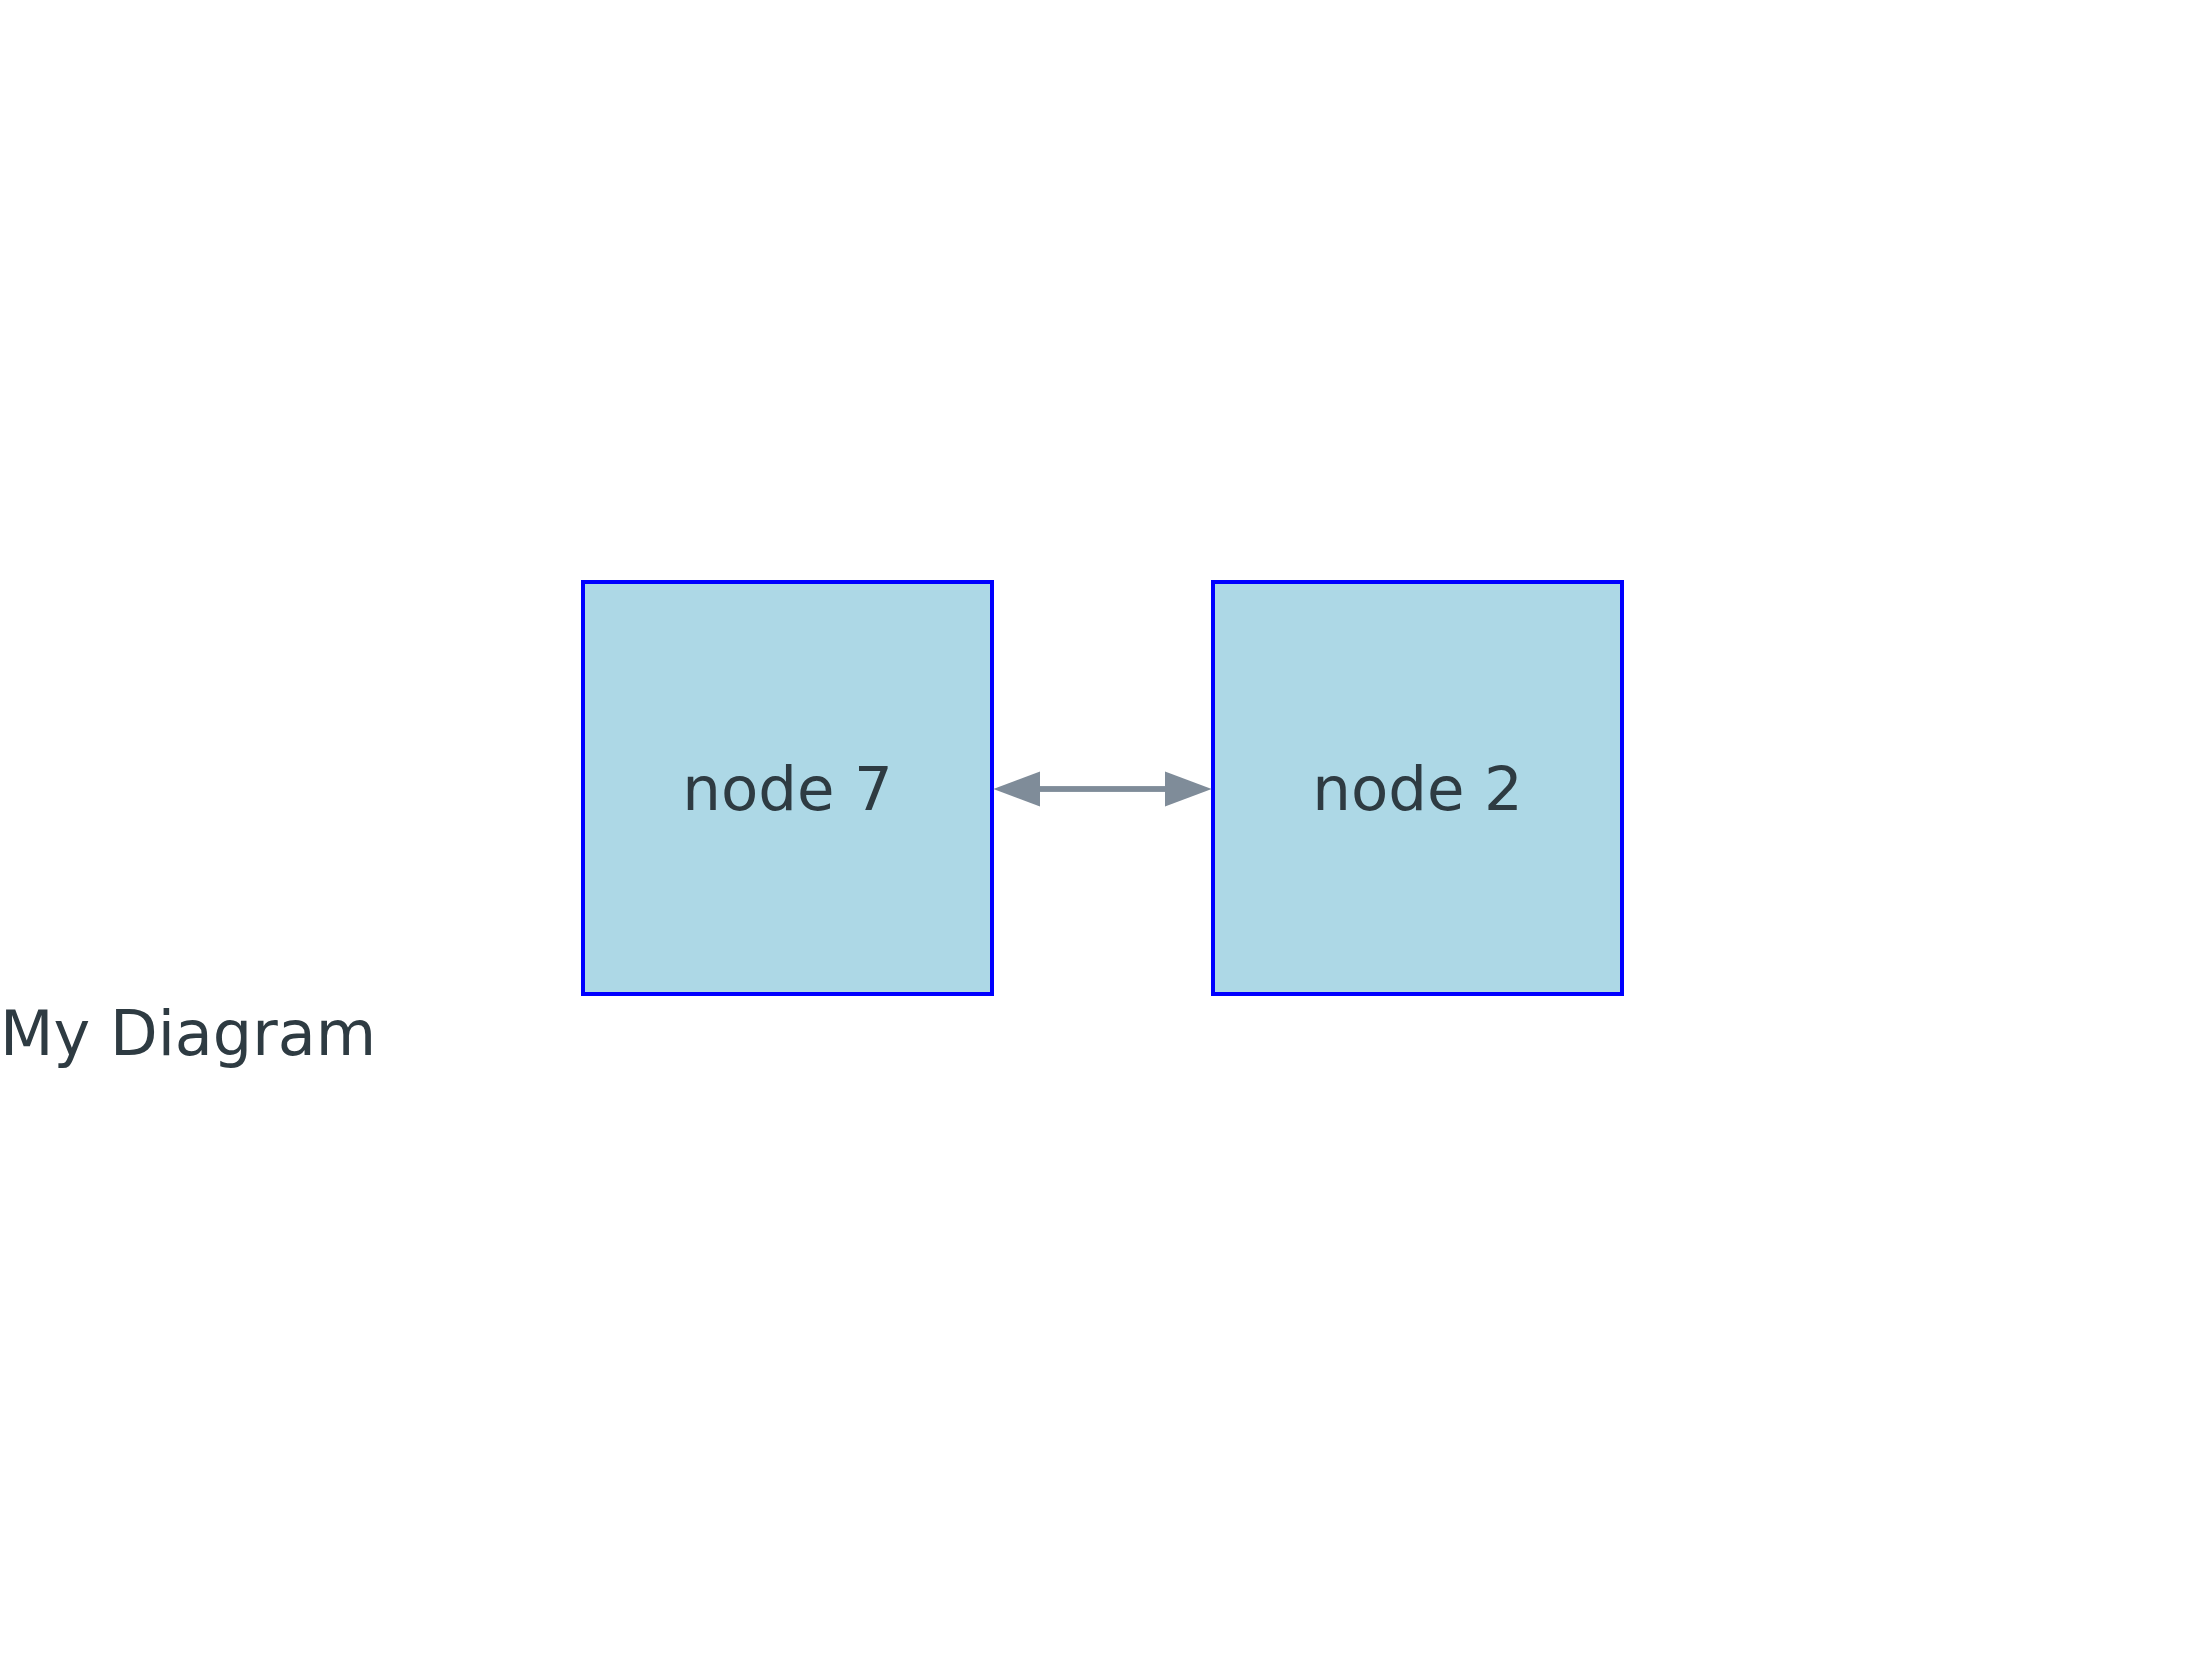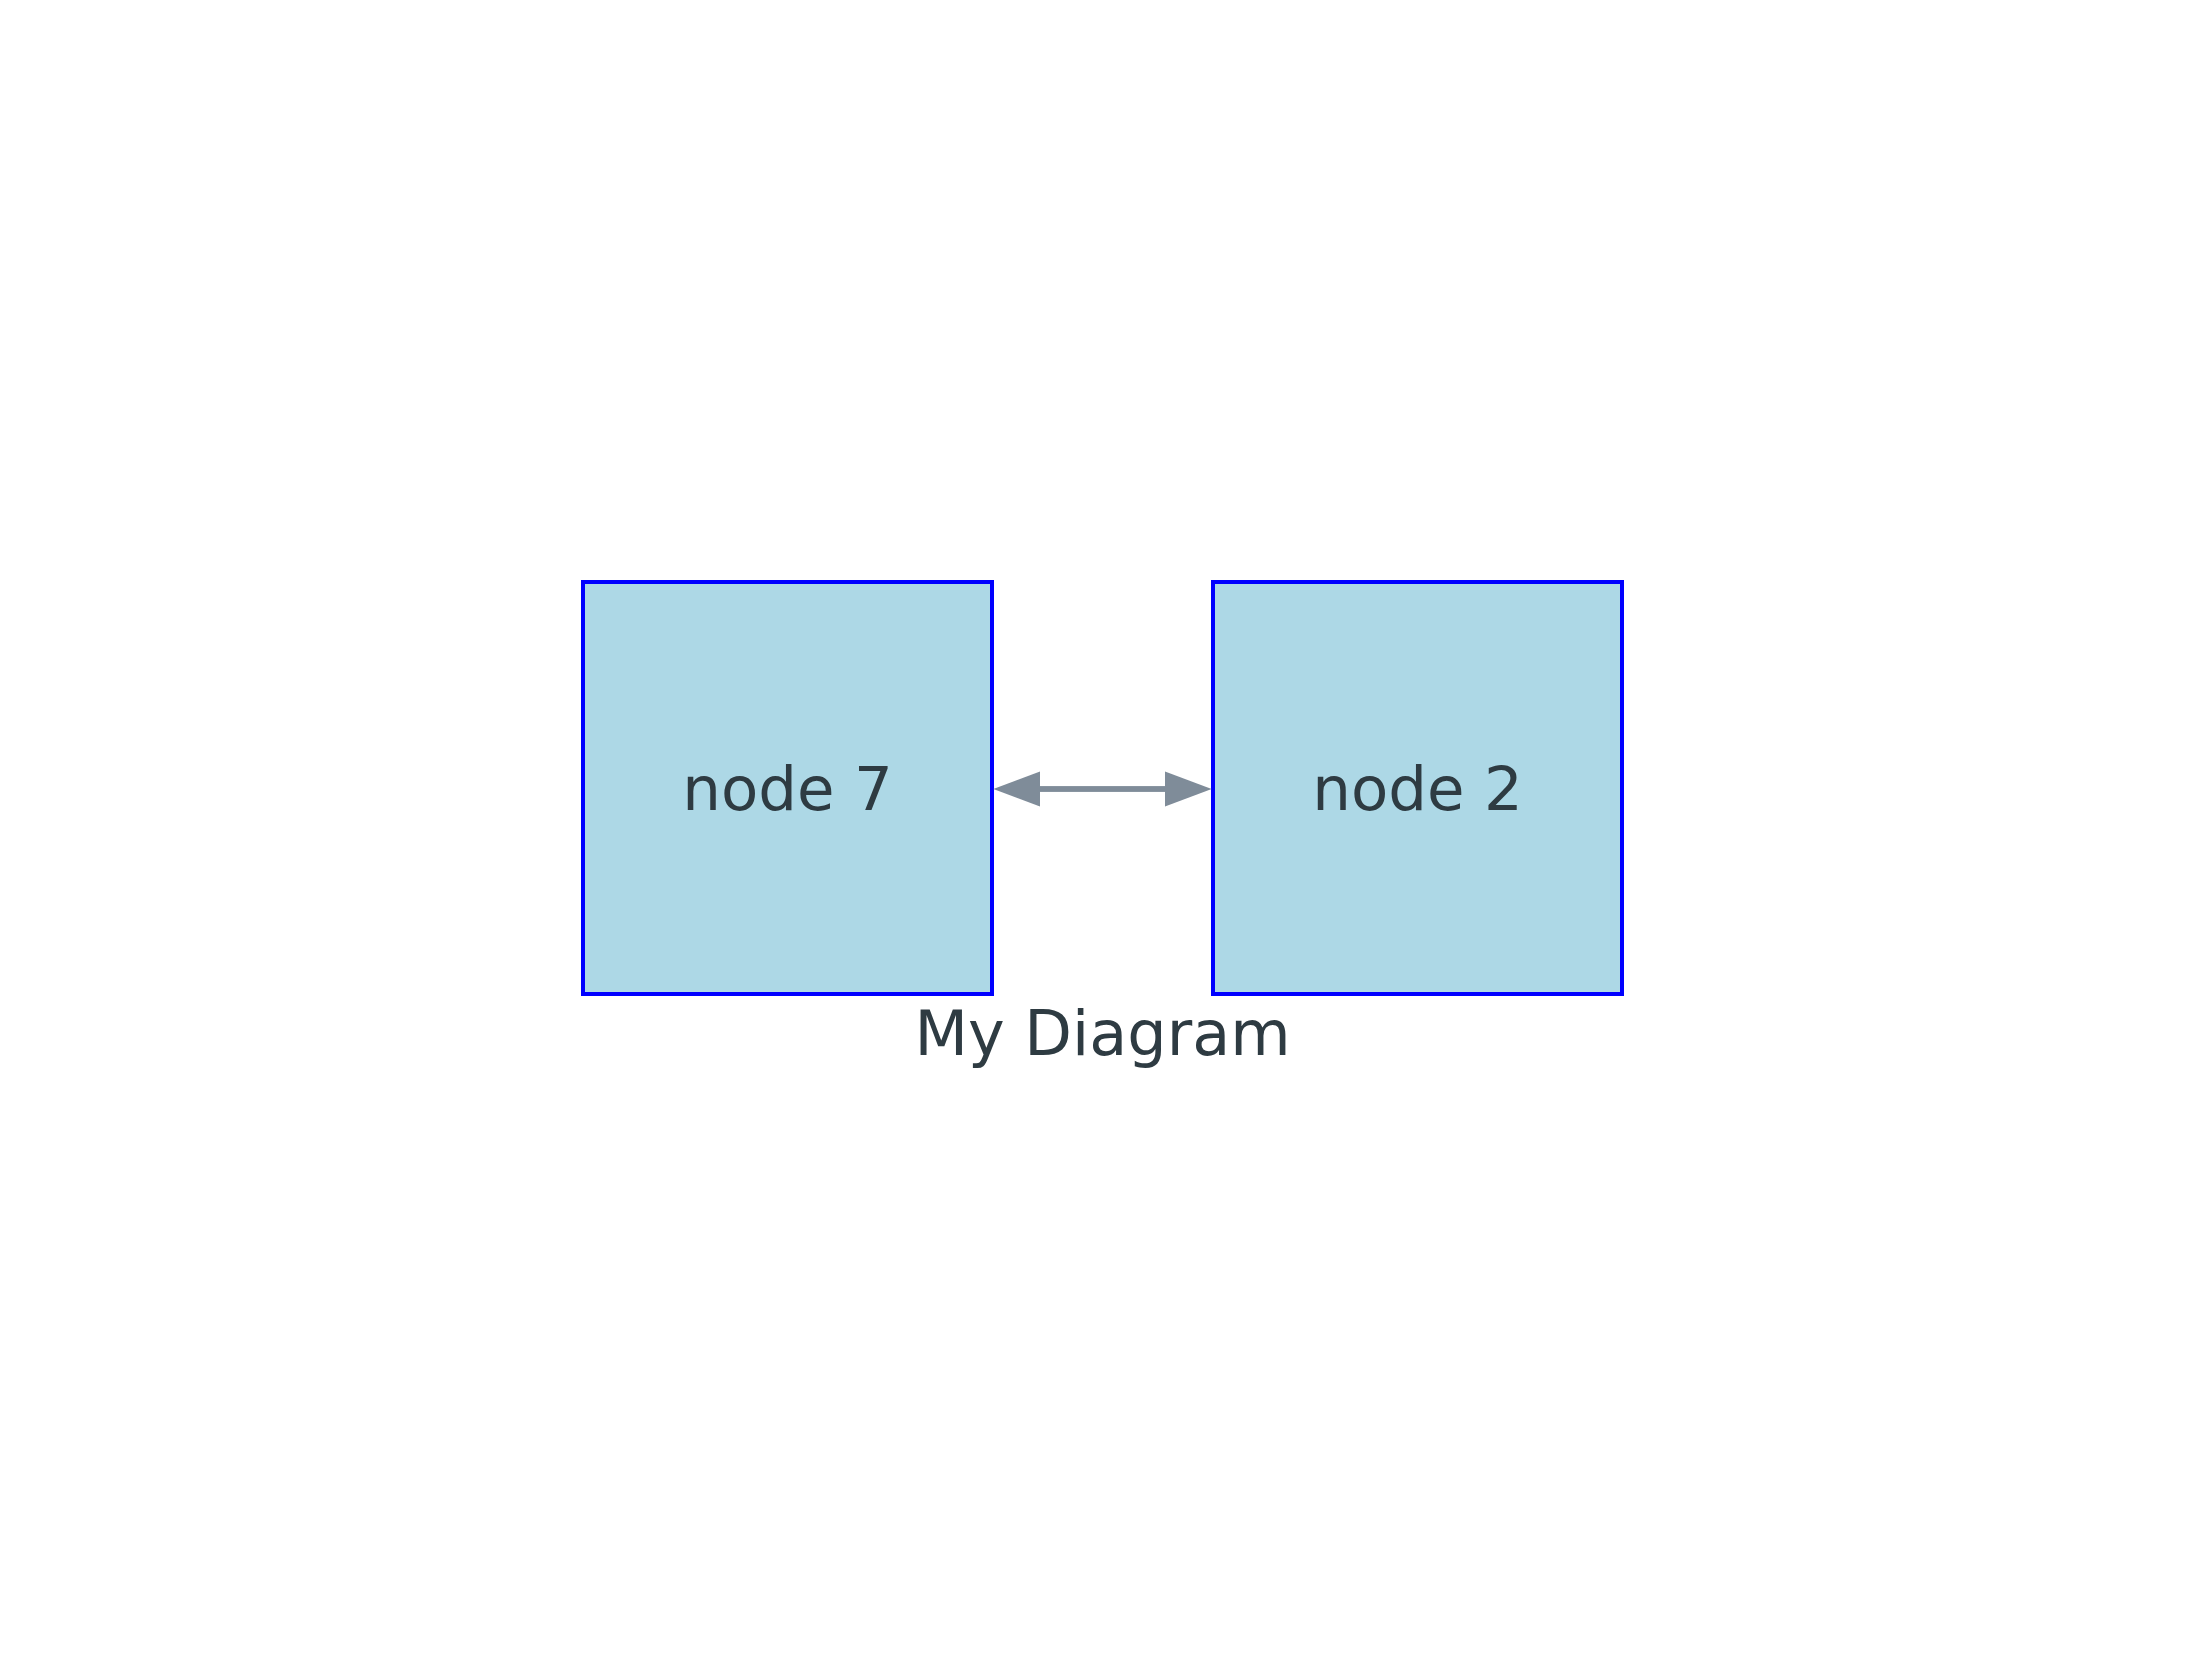--- a/index.html
+++ b/index.html
@@ -47,21 +47,20 @@
     left: 993px;
     top: 764px;
     width: 219px;
     height: 50px;
   }
   .diagram-title {
     position: absolute;
     left: 0;
     top: 998px;
     width: 2205px;
-    text-align: center;
     font-size: 62px;
     line-height: 1.15;
     color: var(--text);
     white-space: nowrap;
   }
 </style>
 </head>
 <body>
 
 <div class="canvas">

